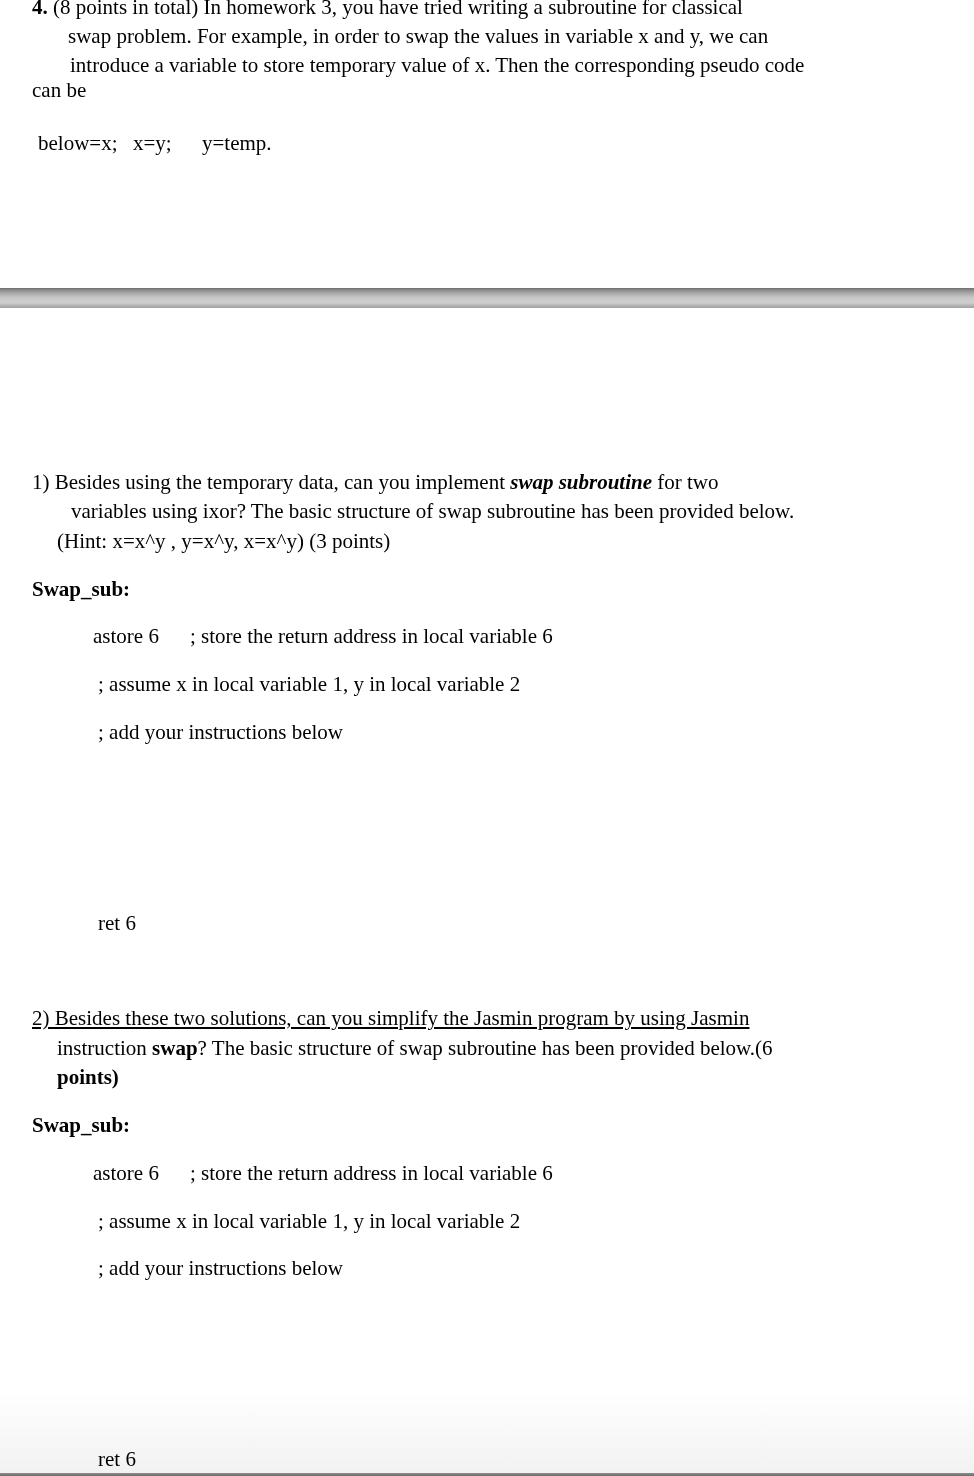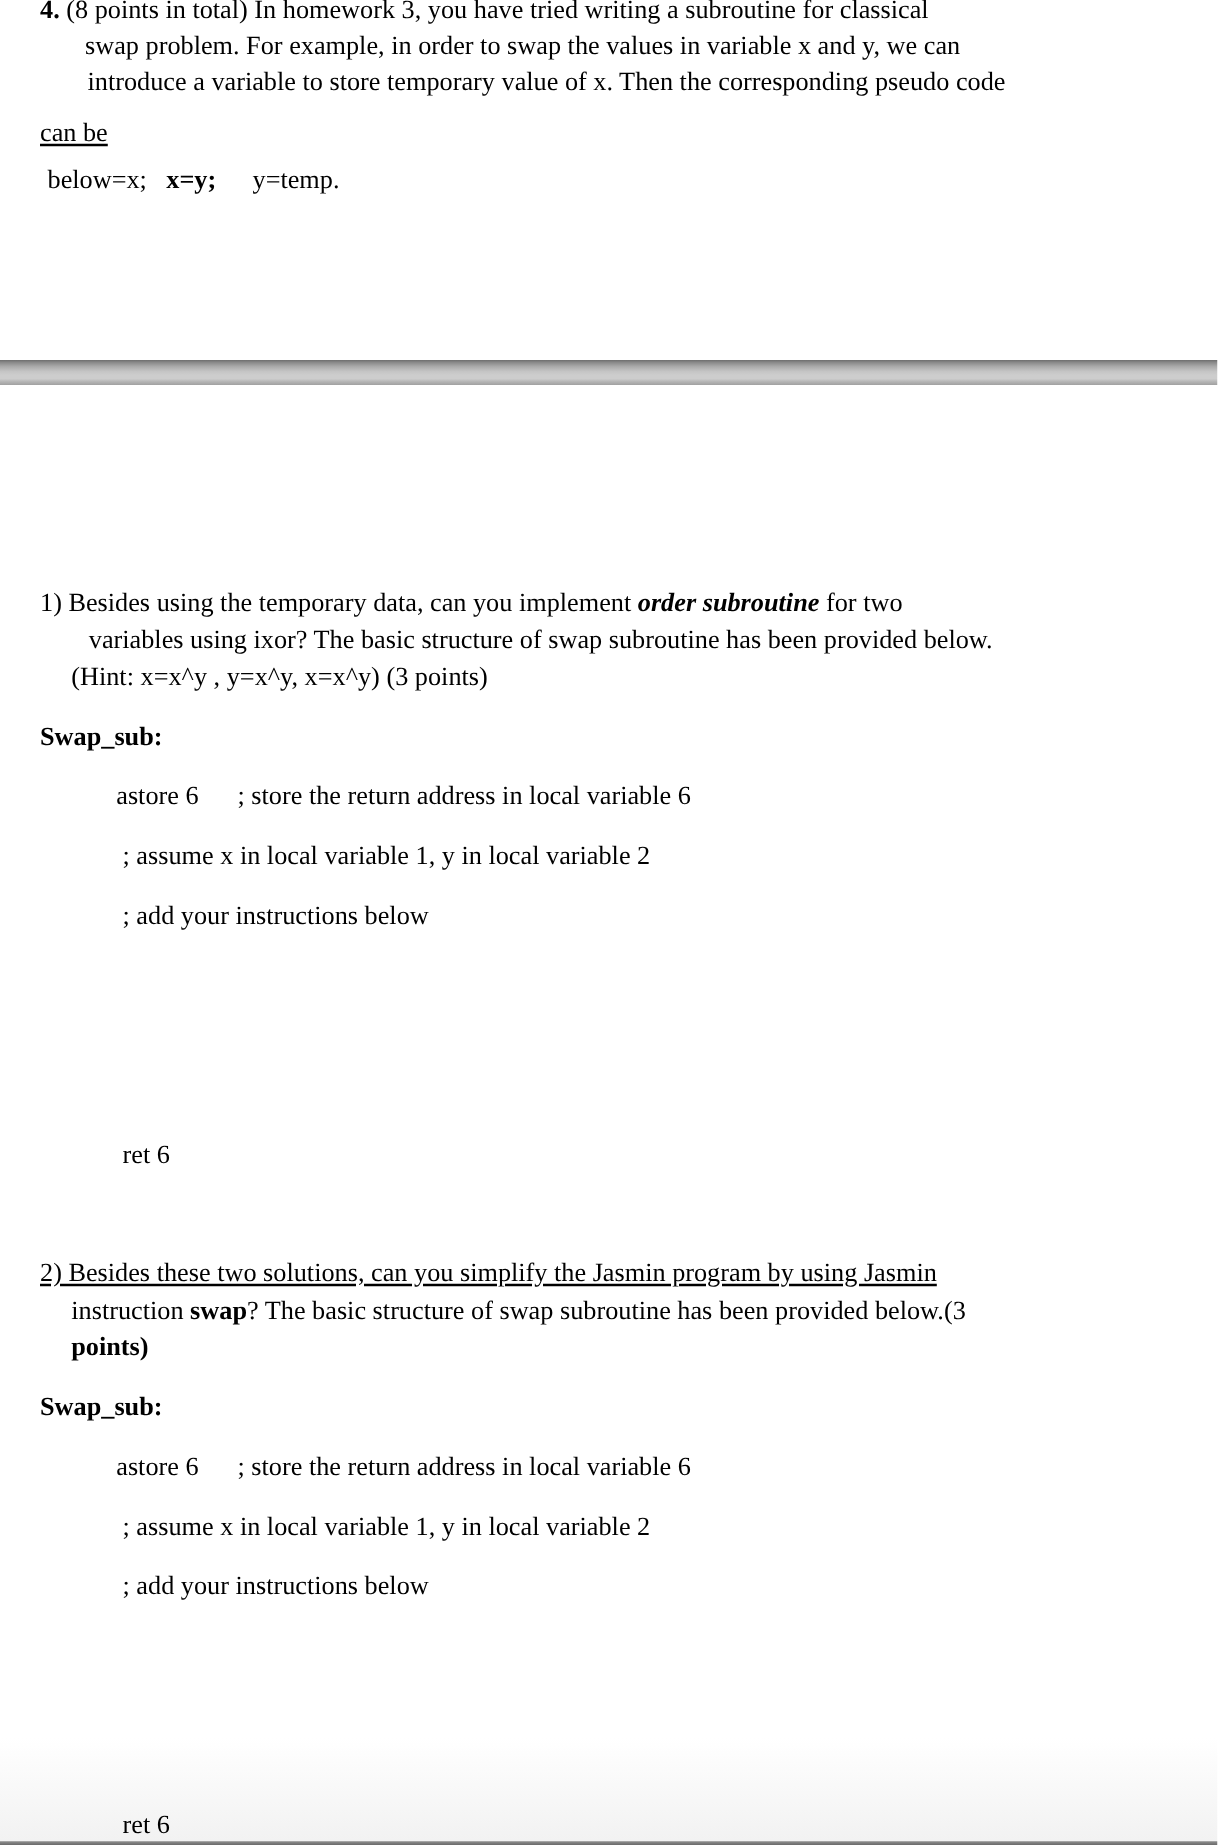--- a/index.html
+++ b/index.html
@@ -21,42 +21,42 @@
   }
   b.bi { font-weight: bold; font-style: italic; }
   b { font-weight: bold; }
 </style>
 </head>
 <body>
 
 <div class="abs" style="left:32px; top:-7px;"><b>4.</b><span> (8 points in total) In homework 3, you have tried writing a subroutine for classical</span></div>
 <div class="abs" style="left:32px; top:22px;margin-left:36px;">swap problem. For example, in order to swap the values in variable x and y, we can</div>
 <div class="abs" style="left:32px; top:51px;margin-left:38px;">introduce a variable to store temporary value of x. Then the corresponding pseudo code</div>
-<div class="abs" style="left:32px; top:92px;text-decoration:underline;">can be</div>
+<div class="abs" style="left:32px; top:76px;">can be</div>
 
 <div class="abs" style="left:38px; top:129px;">below=x;</div>
-<div class="abs" style="left:133px; top:129px;font-weight:bold;">x=y;</div>
+<div class="abs" style="left:133px; top:129px;">x=y;</div>
 <div class="abs" style="left:202px; top:129px;">y=temp.</div>
 
 <div class="divider"></div>
 
-<div class="abs" style="left:32px; top:468px;"><span>1) Besides using the temporary data, can you implement </span><b class="bi">order subroutine</b><span> for two</span></div>
+<div class="abs" style="left:32px; top:468px;"><span>1) Besides using the temporary data, can you implement </span><b class="bi">swap subroutine</b><span> for two</span></div>
 <div class="abs" style="left:71px; top:497px;">variables using ixor? The basic structure of swap subroutine has been provided below.</div>
 <div class="abs" style="left:57px; top:527px;">(Hint: x=x^y , y=x^y, x=x^y)  (3 points)</div>
 
 <div class="abs" style="left:32px; top:575px;"><b>Swap_sub:</b></div>
 
 <div class="abs" style="left:93px; top:622px;">astore 6</div>
 <div class="abs" style="left:190px; top:622px;">; store the return address in local variable 6</div>
 <div class="abs" style="left:98px; top:670px;">; assume x in local variable 1, y in local variable 2</div>
 <div class="abs" style="left:98px; top:718px;">; add your instructions below</div>
 <div class="abs" style="left:98px; top:909px;">ret 6</div>
 
 <div class="abs" style="left:32px; top:1004px;text-decoration:underline;">2) Besides these two solutions, can you simplify the Jasmin program by using Jasmin</div>
-<div class="abs" style="left:57px; top:1034px;"><span>instruction </span><b>swap</b><span>? The basic structure of swap subroutine has been provided below.(3</span></div>
+<div class="abs" style="left:57px; top:1034px;"><span>instruction </span><b>swap</b><span>? The basic structure of swap subroutine has been provided below.(6</span></div>
 <div class="abs" style="left:57px; top:1063px;font-weight:bold;">points)</div>
 
 <div class="abs" style="left:32px; top:1111px;"><b>Swap_sub:</b></div>
 
 <div class="abs" style="left:93px; top:1159px;">astore 6</div>
 <div class="abs" style="left:190px; top:1159px;">; store the return address in local variable 6</div>
 <div class="abs" style="left:98px; top:1207px;">; assume x in local variable 1, y in local variable 2</div>
 <div class="abs" style="left:98px; top:1254px;">; add your instructions below</div>
 
 <div class="bottom-fade"></div>

